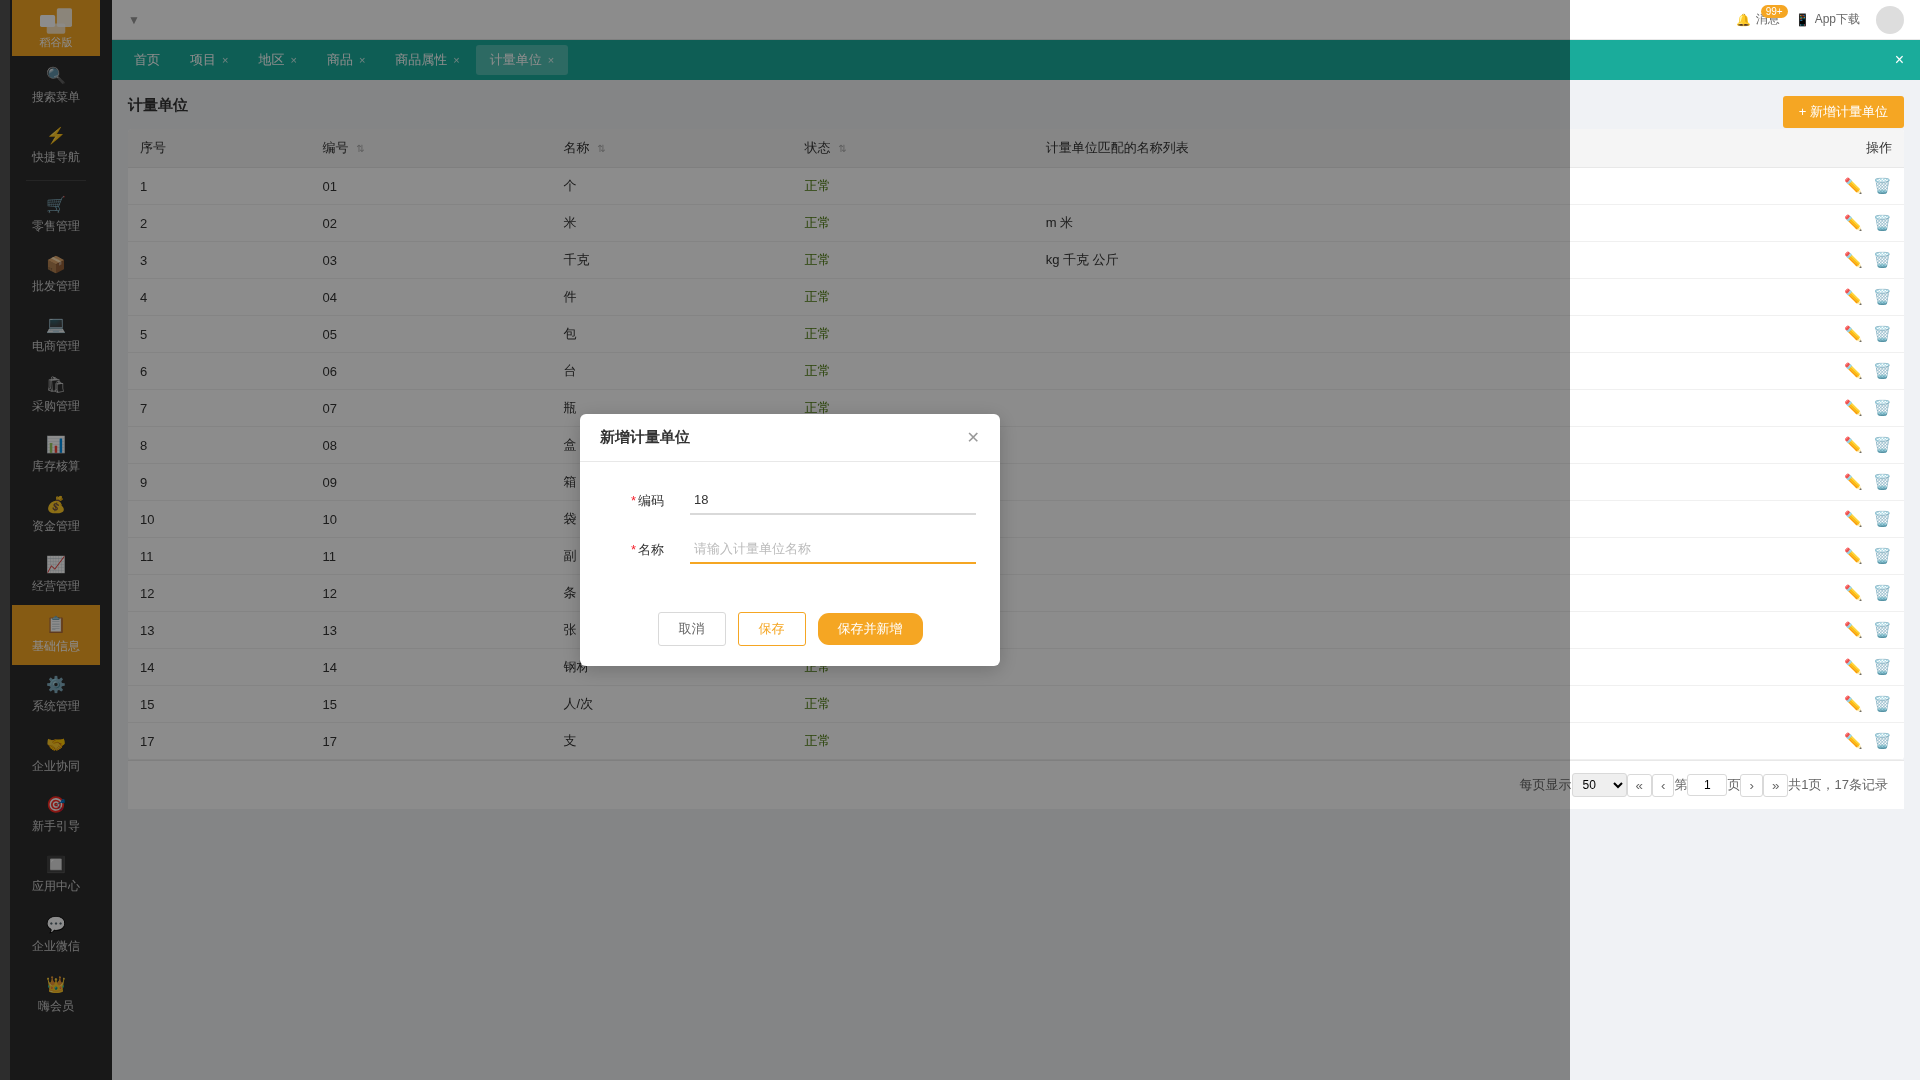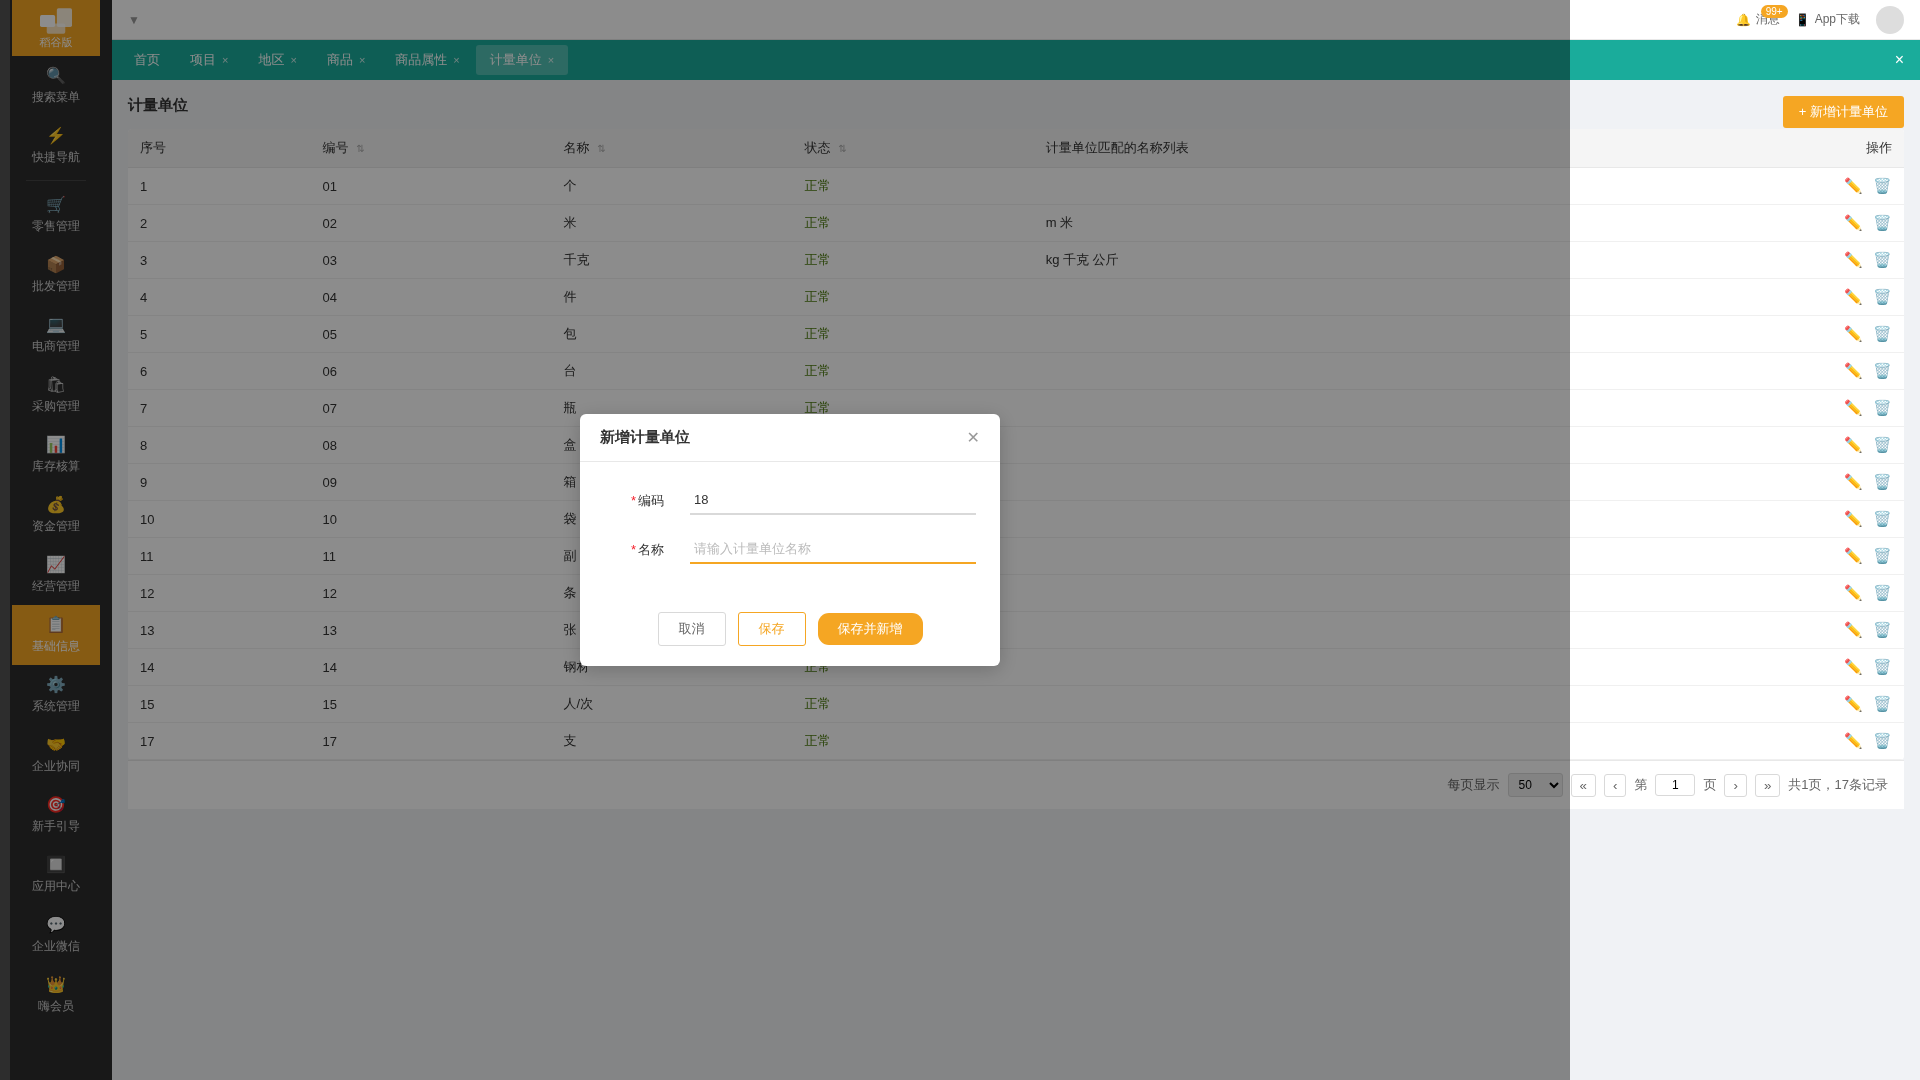--- a/index.html
+++ b/index.html
@@ -46,21 +46,21 @@
     table { width: 100%; border-collapse: collapse; font-size: 13px; }
     thead tr { background: #f5f5f5; }
     th { padding: 10px 12px; text-align: left; color: #333; font-weight: normal; border-bottom: 1px solid #e8e8e8; white-space: nowrap; }
     th .sort-icon { color: #aaa; font-size: 10px; margin-left: 4px; }
     td { padding: 9px 12px; border-bottom: 1px solid #f0f0f0; color: #333; }
     .status-normal { color: #4d7c0f; }
     .action-icons { display: flex; gap: 10px; justify-content: flex-end; }
     .action-icon { color: #aaa; cursor: pointer; font-size: 15px; }
 
     
-    .pagination { display: flex; align-items: center; justify-content: flex-end; padding: 12px 16px; background: white; border-top: 1px solid #e8e8e8; gap: 8px; font-size: 13px; color: #666; }
+    .pagination { display: flex; align-items: center; justify-content: flex-end; padding: 12px 16px; background: white; border-top: 1px solid #e8e8e8; font-size: 13px; color: #666; }
     .pagination select { border: 1px solid #d9d9d9; border-radius: 3px; padding: 3px 6px; font-size: 12px; }
     .pagination-btn { border: 1px solid #d9d9d9; background: white; padding: 3px 8px; cursor: pointer; border-radius: 3px; color: #666; }
     .pagination-input { border: 1px solid #d9d9d9; border-radius: 3px; padding: 3px 6px; width: 40px; text-align: center; font-size: 12px; }
 
     
     .overlay { position: fixed; top: 0; left: 0; width: 1560px; height: 1080px; background: rgba(0,0,0,0.45); z-index: 100; display: flex; align-items: center; justify-content: center; margin-left: 10px; }
 
     
     .modal { background: white; border-radius: 6px; width: 420px; box-shadow: 0 4px 20px rgba(0,0,0,0.2); }
     .modal-header { padding: 14px 20px; border-bottom: 1px solid #e8e8e8; display: flex; align-items: center; justify-content: space-between; }

